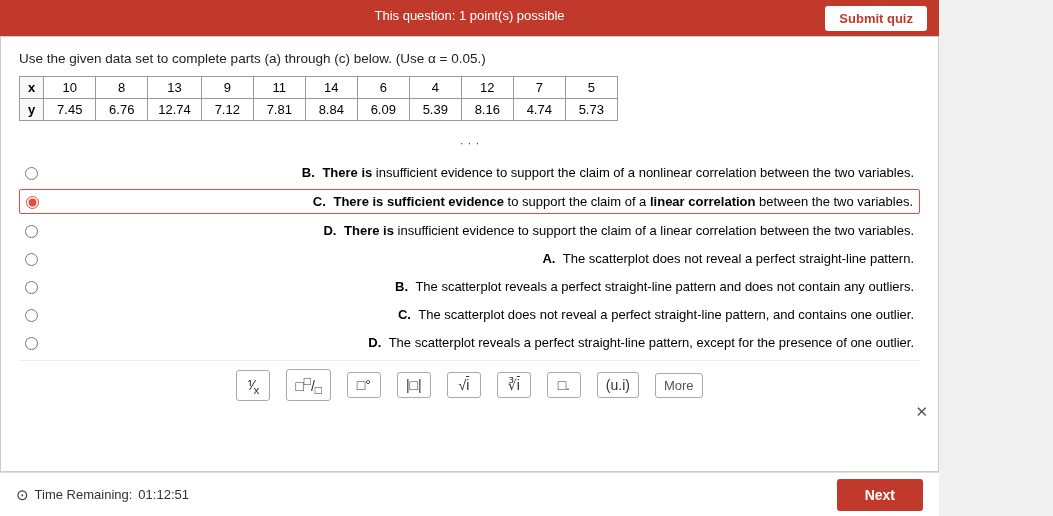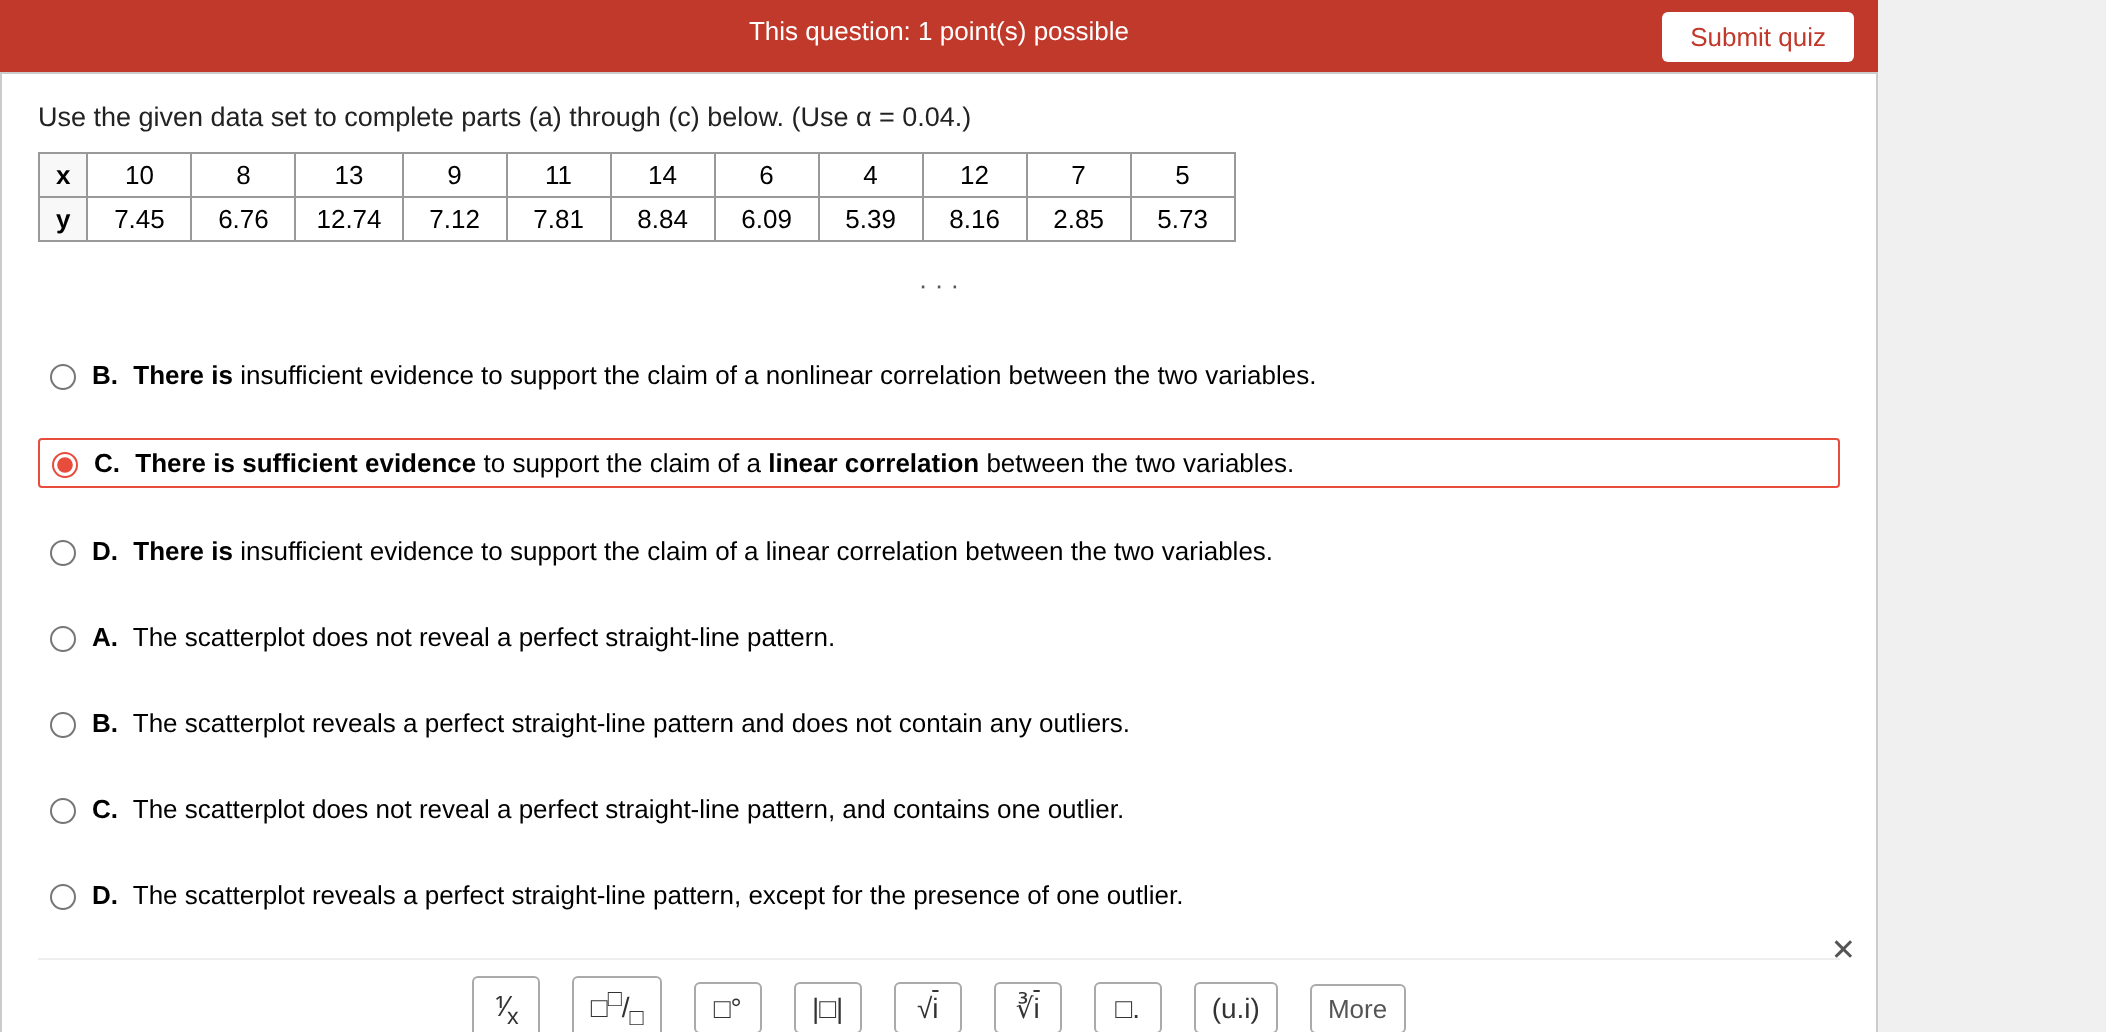--- a/index.html
+++ b/index.html
@@ -34,21 +34,21 @@
       transform: translateX(-50%);
       color: #fff;
       font-size: 13px;
       top: 8px;
     }
     .submit-quiz-btn {
       background: #fff;
       color: #c0392b;
       border: none;
       padding: 5px 14px;
-      font-weight: normal;
+      font-weight: bold;
       font-size: 13px;
       cursor: pointer;
       border-radius: 3px;
     }
     
     .content-area {
       flex: 1;
       padding: 14px 18px 10px 18px;
       border: 1px solid #ccc;
       margin: 0;
@@ -81,24 +81,25 @@
     .ellipsis-row {
       text-align: center;
       padding: 4px 0 6px 0;
       font-size: 13px;
       color: #555;
     }
     
     .option-row {
       display: flex;
       align-items: flex-start;
-      margin: 20px 0;
+      margin: 5px 0;
       font-size: 13px;
       padding: 4px 6px;
       border-radius: 2px;
+      justify-content: space-between;
     }
     .option-row.selected {
       border: 1.5px solid #e74c3c;
       background: #fff;
     }
     .option-row input[type="radio"] {
       margin-right: 8px;
       margin-top: 2px;
       accent-color: #e74c3c;
     }
@@ -184,21 +185,21 @@
 
 <div class="main-container">
 
   <div class="top-bar">
     <span class="top-bar-center">This question: 1 point(s) possible</span>
     <button class="submit-quiz-btn">Submit quiz</button>
   </div>
 
   <div class="content-area">
 
-    <div class="instruction">Use the given data set to complete parts (a) through (c) below. (Use α = 0.04.)</div>
+    <div class="instruction">Use the given data set to complete parts (a) through (c) below. (Use α = 0.05.)</div>
 
     <table class="data-table">
       <tbody>
         <tr>
           <td>x</td>
           <td>10</td>
           <td>8</td>
           <td>13</td>
           <td>9</td>
           <td>11</td>
@@ -213,21 +214,21 @@
           <td>y</td>
           <td>7.45</td>
           <td>6.76</td>
           <td>12.74</td>
           <td>7.12</td>
           <td>7.81</td>
           <td>8.84</td>
           <td>6.09</td>
           <td>5.39</td>
           <td>8.16</td>
-          <td>2.85</td>
+          <td>4.74</td>
           <td>5.73</td>
         </tr>
       </tbody>
     </table>
 
     <div class="ellipsis-row">· · ·</div>
 
     <div class="option-row">
       <input type="radio" name="partb" style="">
       <span><span class="option-label">B.</span> <strong>There is</strong> insufficient evidence to support the claim of a nonlinear correlation between the two variables.</span>

